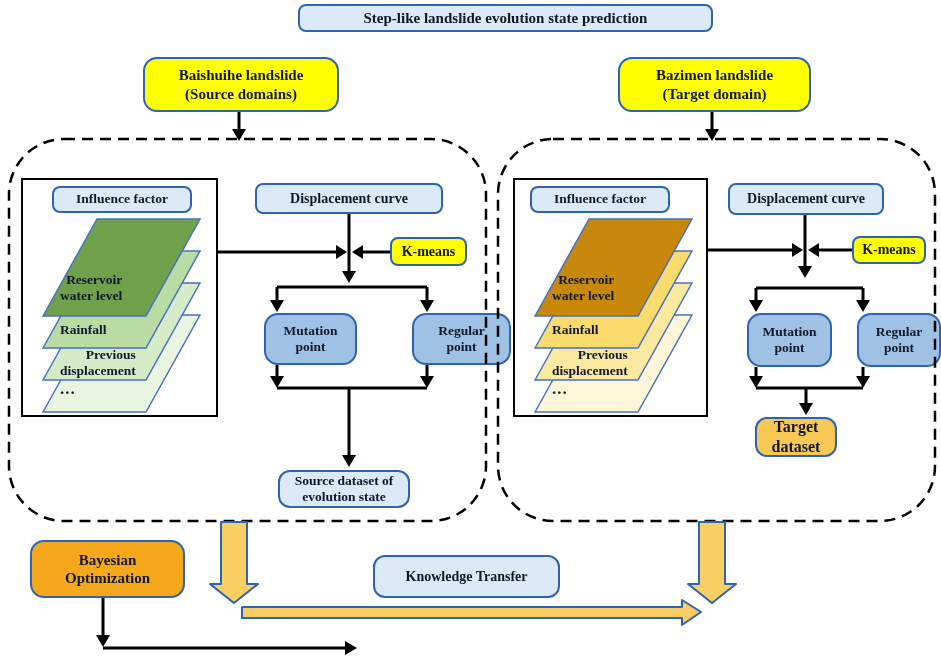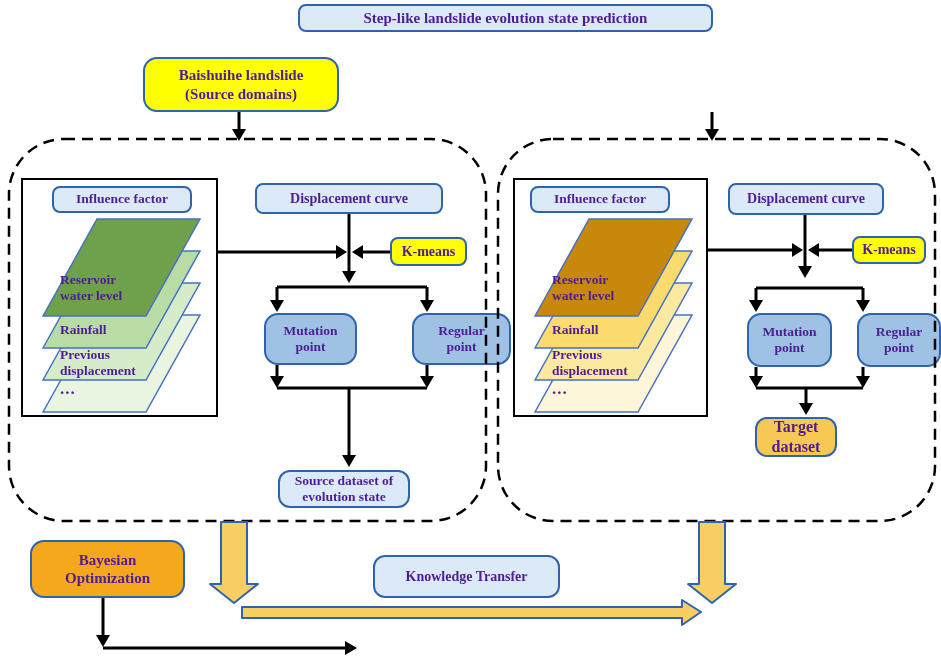--- a/index.html
+++ b/index.html
@@ -1,53 +1,55 @@
 <!DOCTYPE html>
 <html style="--light-blue-fill: #DCE9F7; --blue-border: #2E64AE; --yellow: #FFFF00; --mid-blue-fill: #9FC2E4; --orange: #F6A81C; --gold: #F8C854; --arrow-gold: #F9CF63; --green-0: #6FA04C; --green-1: #B9DCA4; --green-2: #D6EBC8; --green-3: #EAF5E1; --gold-0: #C8880B; --gold-1: #FBDB6E; --gold-2: #FCE9A0; --gold-3: #FEF6D8;"><head>
 <meta charset="utf-8">
 <style>
   html,body{margin:0;padding:0;background:#fff;}
   #canvas{
     position:relative;width:941px;height:672px;background:#fff;overflow:hidden;
     font-family:"Liberation Serif", "DejaVu Serif", serif;
-    font-weight:bold;color:#4c1d95;
+    font-weight:bold;color:#0f172a;
   }
   .box{
     position:absolute;display:flex;align-items:center;justify-content:center;
     text-align:center;white-space:pre-line;line-height:1.22;
     border:2.5px solid var(--blue-border);box-sizing:border-box;z-index:1;
   }
   .lightblue{background:var(--light-blue-fill);}
   .yellow{background:var(--yellow);}
   .midblue{background:var(--mid-blue-fill);margin-left:34px;}
   .orange{background:var(--orange);}
   .gold{background:var(--gold);}
   .inner-rect{
     position:absolute;border:2.5px solid #000;background:#fff;box-sizing:border-box;z-index:1;
   }
   .layer-label{
     position:absolute;z-index:3;font-size:13.5px;line-height:15.5px;
-    white-space:pre-line;text-align:left;
+    white-space:pre-line;text-align:right;
   }
   svg#overlay{position:absolute;left:0;top:0;z-index:2;pointer-events:none;}
   .blk{stroke:#000;stroke-width:3;}
   .bhead{fill:#000;stroke:none;}
   .pg{stroke:#4472C4;stroke-width:1.5;}
   .block-arrow{fill:var(--arrow-gold);stroke:var(--blue-border);stroke-width:2;stroke-linejoin:round;}
   .dashed-panel{fill:none;stroke:#000;stroke-width:2.5;stroke-dasharray:11 7;}
 </style>
 </head>
 <body>
 
 <div id="canvas">
 
   <div class="box lightblue" style="left:298px;top:4px;width:415px;height:28px;border-radius:8px;font-size:15px;">Step-like landslide evolution state prediction</div>
 
   <div class="box yellow" style="left:143px;top:57px;width:196px;height:55px;border-radius:14px;font-size:15px;">Baishuihe landslide
 (Source domains)</div>
+  <div class="box yellow" style="left:618px;top:57px;width:193px;height:55px;border-radius:14px;font-size:15px;">Bazimen landslide
+(Target domain)</div>
 
   <div class="inner-rect" style="left:21px;top:178px;width:197px;height:239px;"></div>
   <div class="inner-rect" style="left:513px;top:178px;width:195px;height:239px;"></div>
 
   <div class="box lightblue" style="left:52px;top:186px;width:140px;height:27px;border-radius:8px;font-size:13.5px;">Influence factor</div>
   <div class="box lightblue" style="left:530px;top:186px;width:140px;height:27px;border-radius:8px;font-size:13.5px;">Influence factor</div>
 
   <div class="layer-label" style="left:60px;top:272px;">Reservoir
 water level</div>
   <div class="layer-label" style="left:60px;top:322px;">Rainfall</div>

